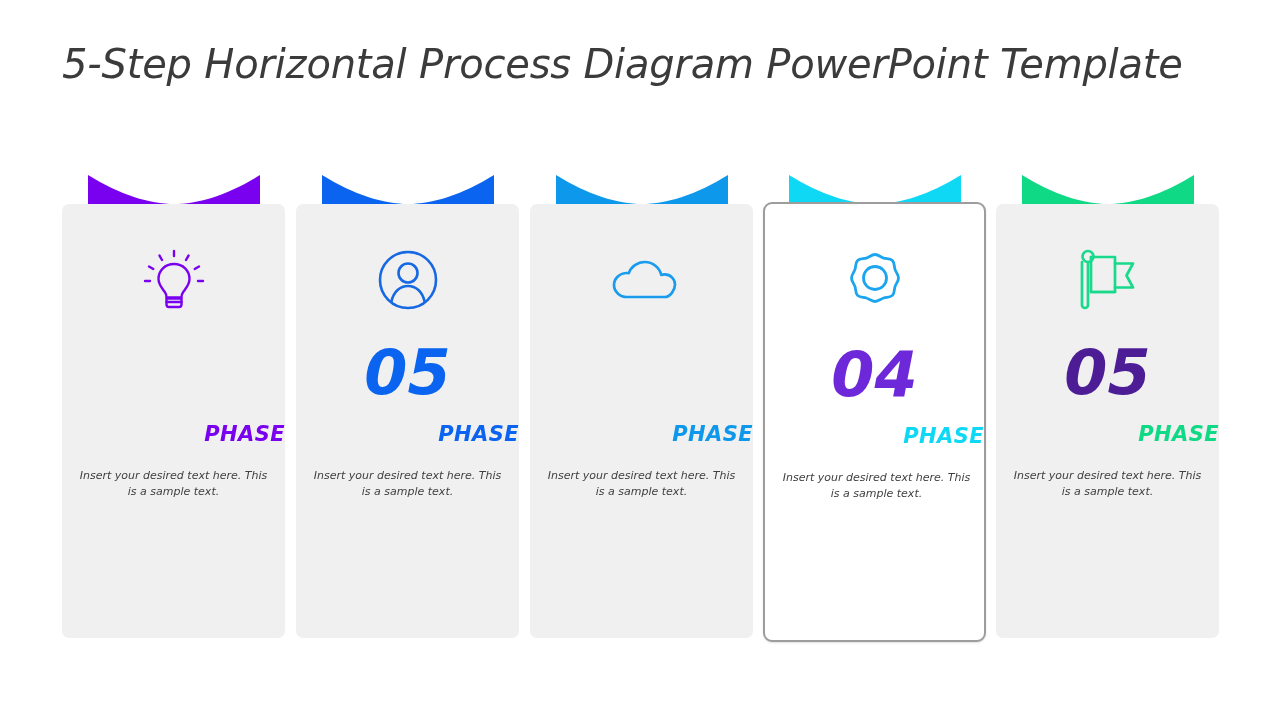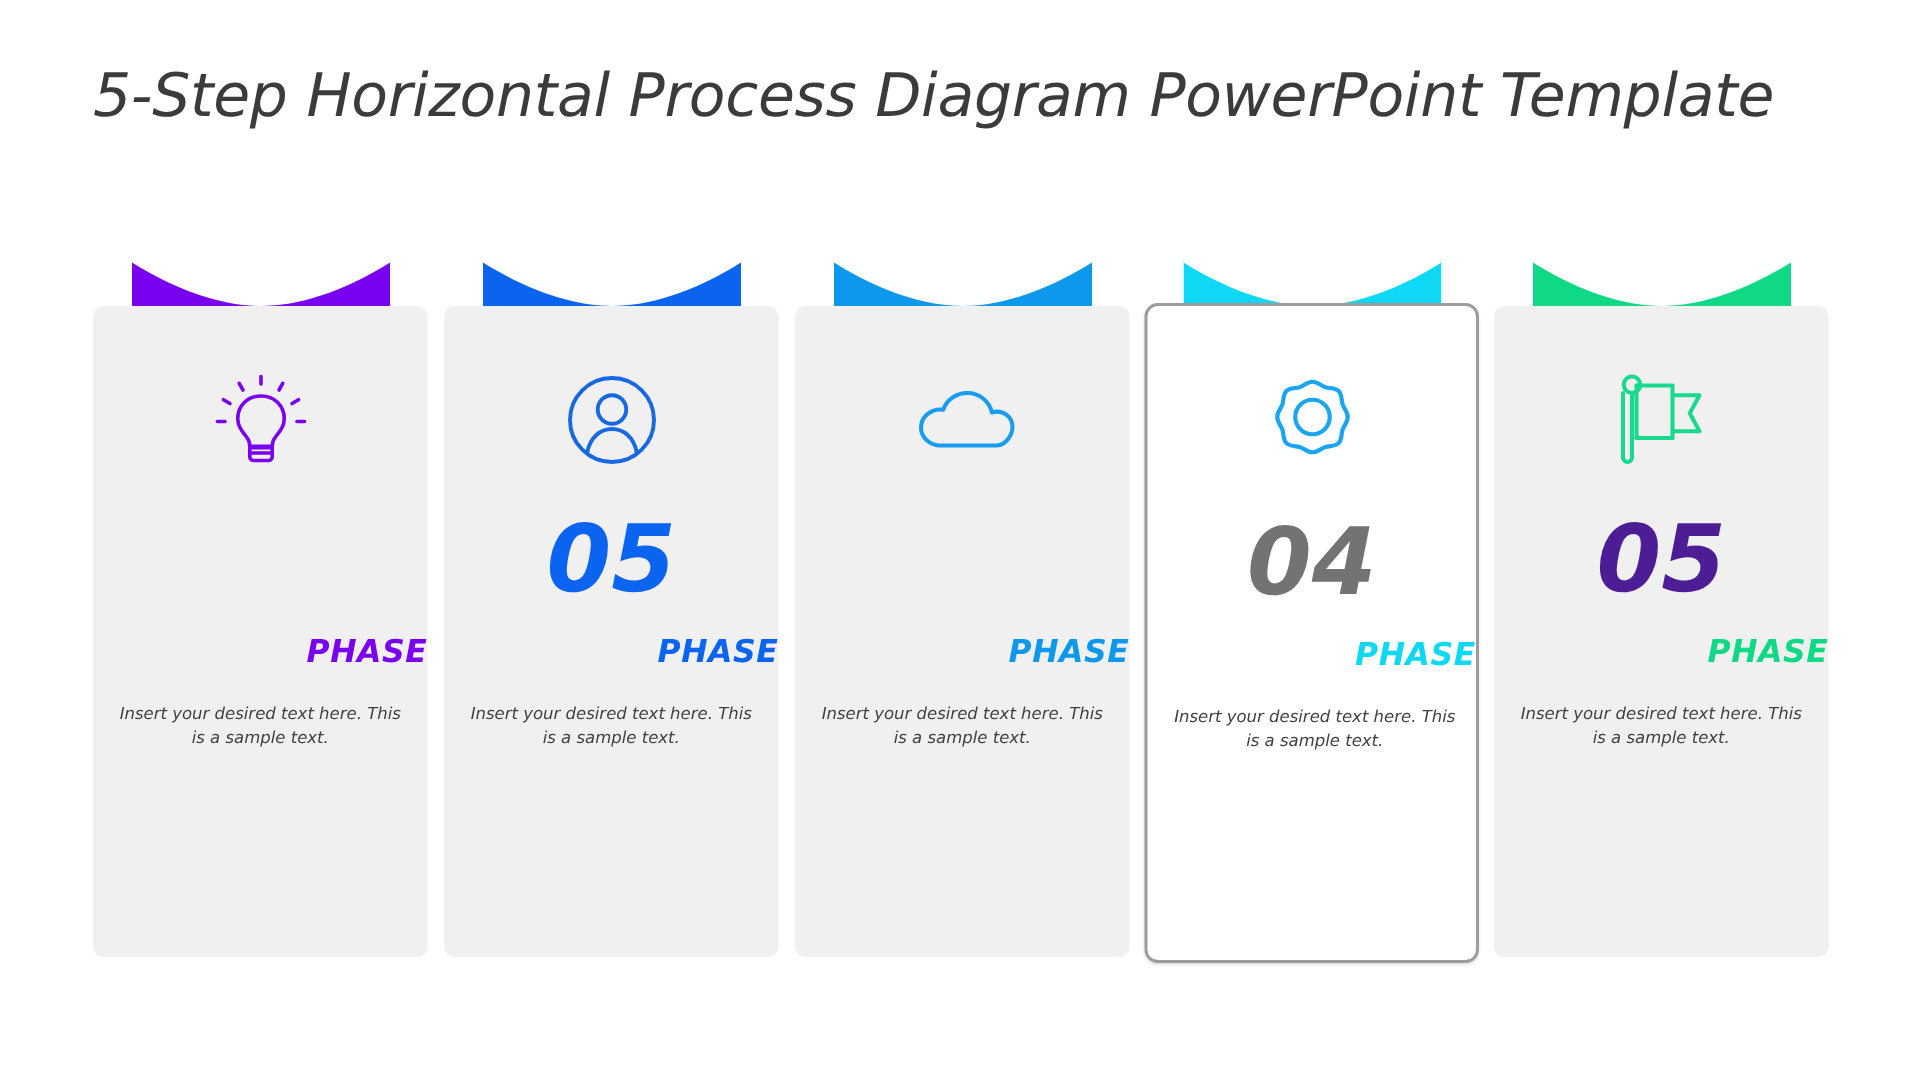--- a/index.html
+++ b/index.html
@@ -243,21 +243,21 @@
                      C21.3 48 17.9 48.8 15.6 46.4
                      C13.2 44.1 14 40.7 13 37.6
                      C12 34.6 9.5 32.4 9.5 29
                      C9.5 25.6 12 23.4 13 20.4
                      C14 17.3 13.2 13.9 15.6 11.6
                      C17.9 9.3 21.3 10.1 24.4 9.1
                      C27.4 8.1 29.6 5.5 33 5.5 Z"></path>
             <circle cx="33" cy="29" r="11.5"></circle>
           </svg>
         </div>
-        <div class="number" style="color:#737373">04</div>
+        <div class="number" style="color:#6d28d9">04</div>
         <div class="phase" style="color:#0FD8F5">PHASE</div>
         <div class="body-text">Insert your desired text here. This is a sample text.</div>
       </div>
     </div>
 
     <div class="step s4">
       <div class="banner">
         <svg viewBox="0 0 172 38" xmlns="http://www.w3.org/2000/svg">
           <path d="M8 0 L164 0 Q172 0 172 6 L172 38 L0 38 L0 6 Q0 0 8 0 Z" fill="#10D986"></path>
           <path d="M0 0 L172 0 L172 7 C140 27 110 36 86 36 C62 36 32 27 0 7 Z" fill="#ffffff"></path>

